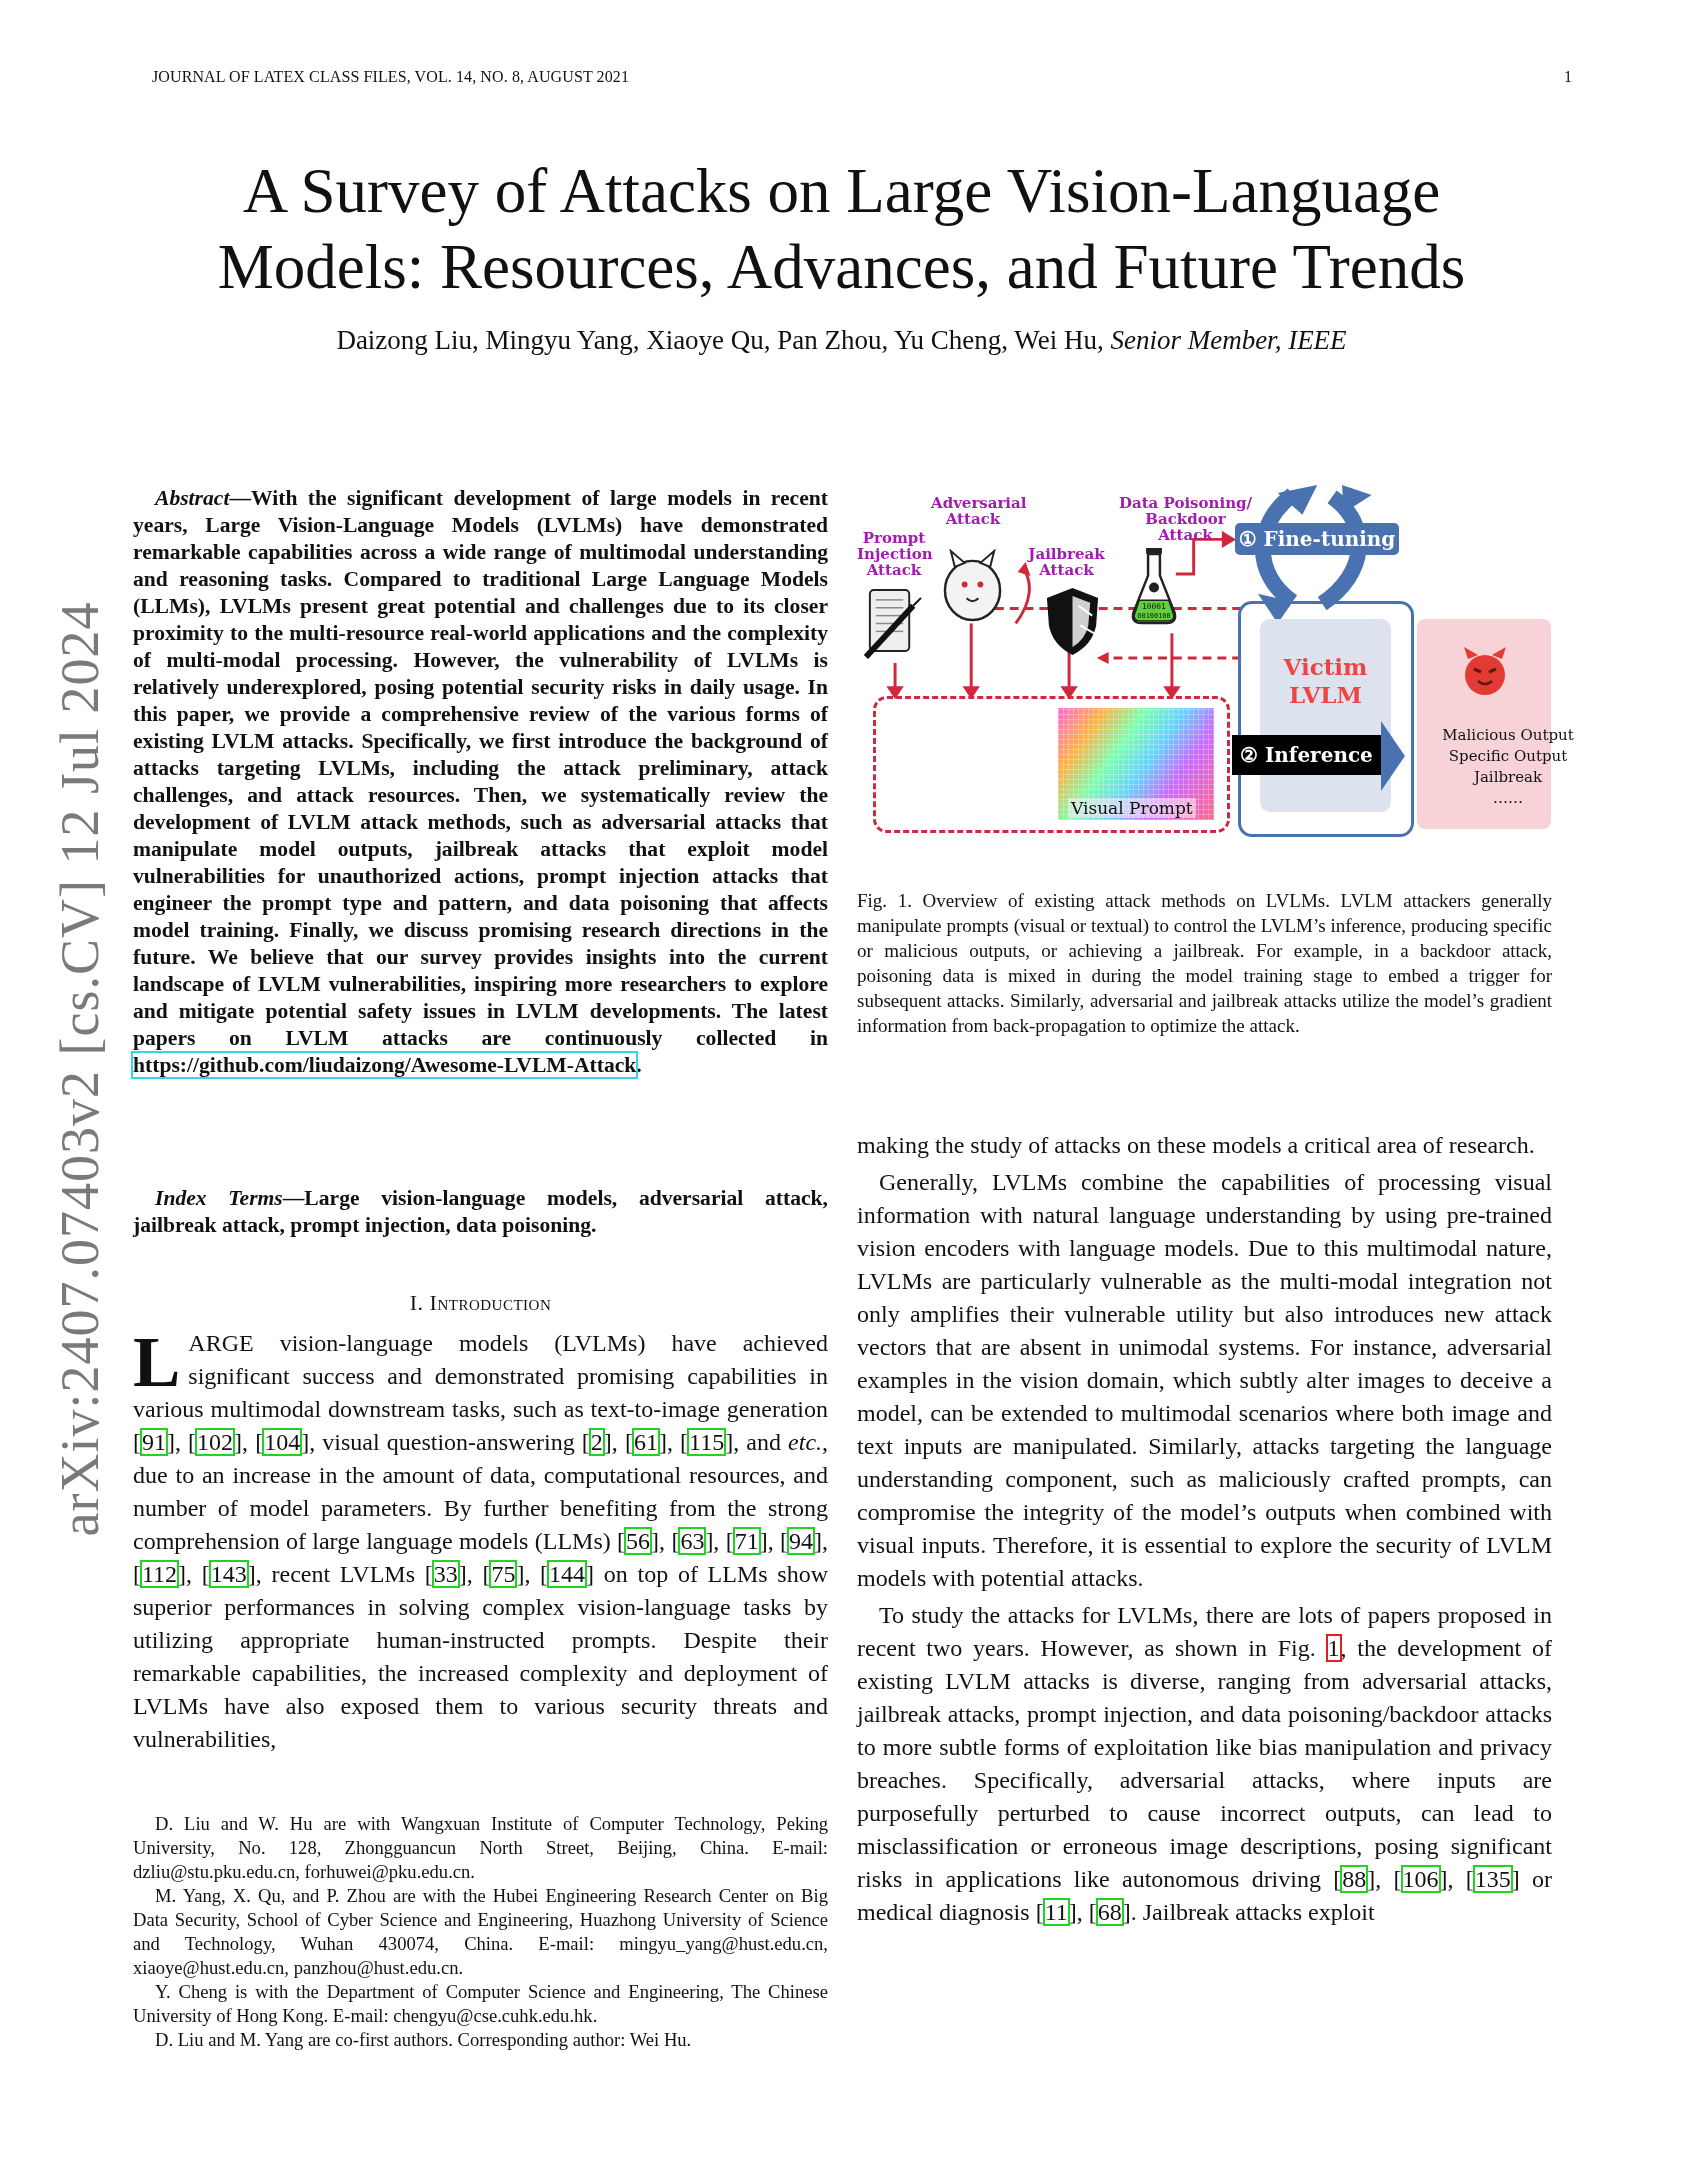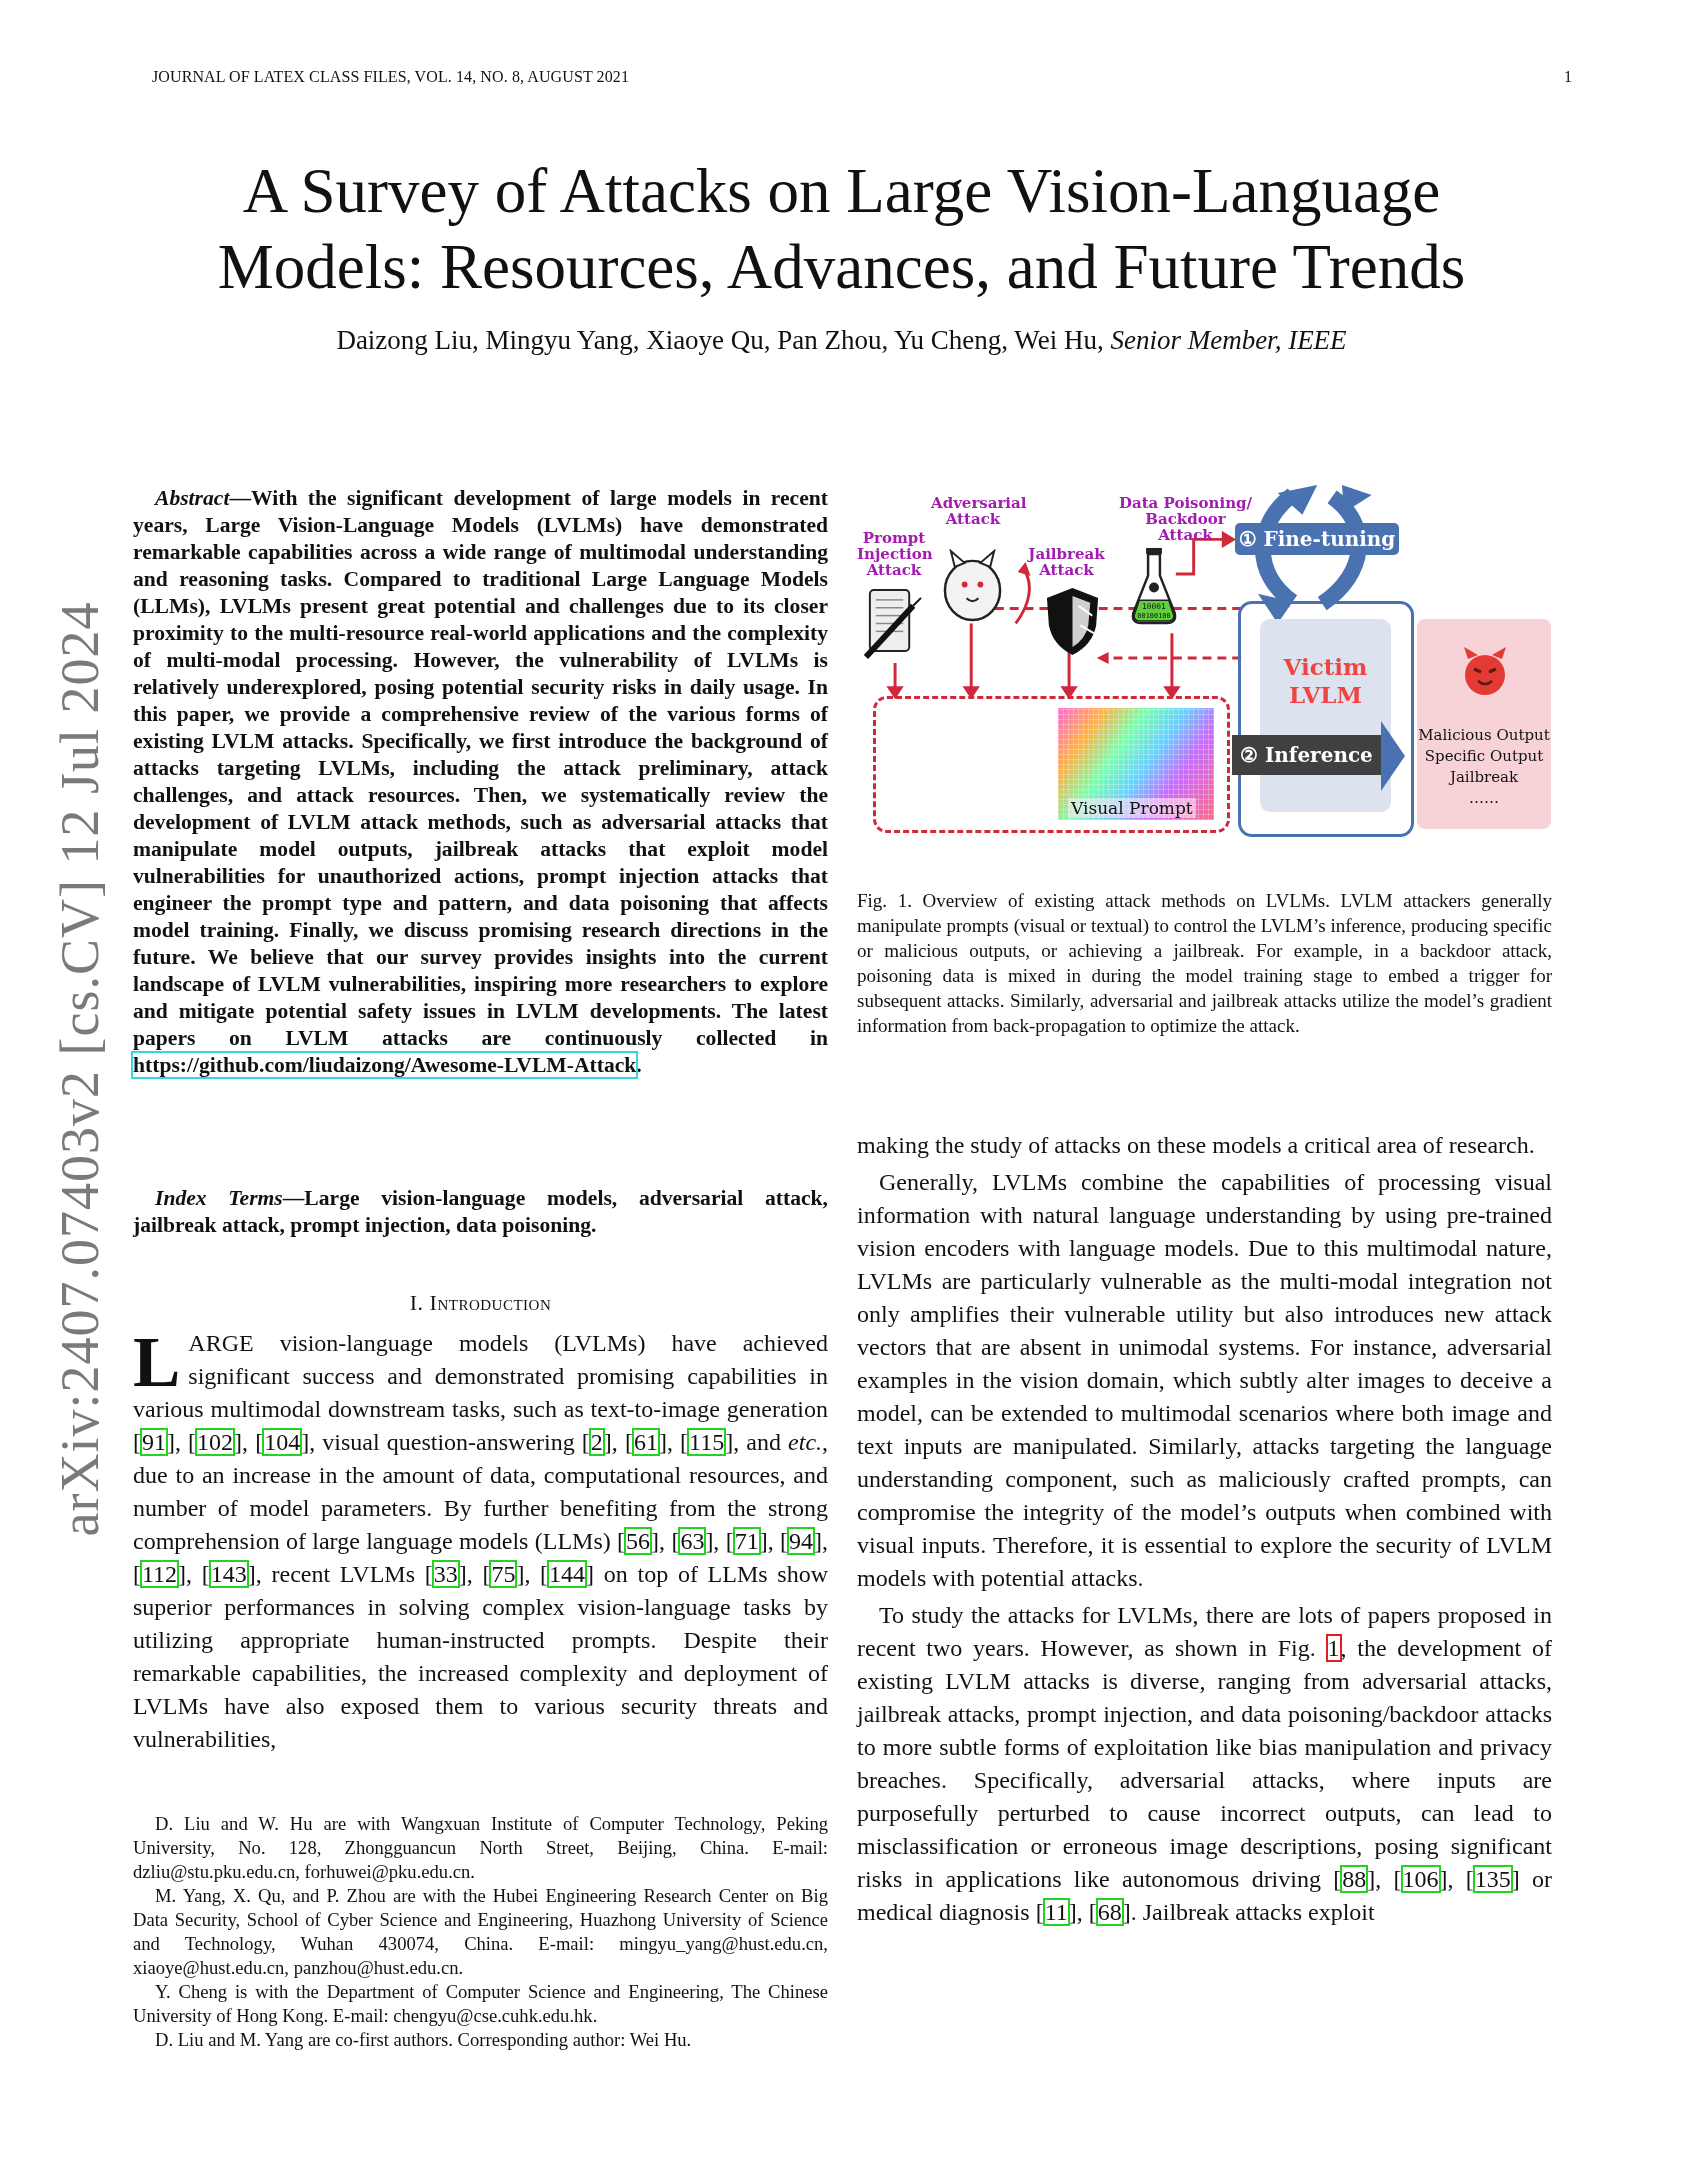--- a/index.html
+++ b/index.html
@@ -45,26 +45,26 @@
     background: linear-gradient(125deg,#ff6ad5 0%,#ffb347 20%,#7bffb0 38%,#6ad1ff 55%,#c86bff 72%,#ff6a88 100%); }
   .visual-prompt:before { content:""; position:absolute; inset:0;
     background-image: repeating-linear-gradient(0deg, rgba(255,255,255,0.25) 0 1px, transparent 1px 5px),
                       repeating-linear-gradient(90deg, rgba(255,255,255,0.25) 0 1px, transparent 1px 5px); }
   .visual-prompt .lbl { position: absolute; left: 10px; bottom: 2px; font-family: "DejaVu Serif", serif; font-size: 17px; color: #111; background: rgba(255,230,240,0.6); padding: 0 3px; }
   .victim-outer { position: absolute; left: 381px; top: 116px; width: 170px; height: 230px; border: 3px solid #4a72b0; border-radius: 14px; }
   .victim-inner { position: absolute; left: 403px; top: 134px; width: 131px; height: 193px; background: #dce3ef; border-radius: 10px; }
   .victim-label { position: absolute; left: 403px; top: 168px; width: 131px; text-align: center; font-family: "DejaVu Serif", serif; font-weight: bold; font-size: 23px; line-height: 28px; color: #ef4444; }
   .finetune { position: absolute; left: 378px; top: 38px; width: 164px; height: 32px; background: #4a72b0; color: #fff; border-radius: 5px;
     font-family: "DejaVu Serif", serif; font-weight: bold; font-size: 20px; line-height: 32px; text-align: center; }
-  .inference { position: absolute; left: 375px; top: 250px; width: 149px; height: 40px; background: #404040; color: #fff;
+  .inference { position: absolute; left: 375px; top: 250px; width: 149px; height: 40px; background: #000000; color: #fff;
     font-family: "DejaVu Serif", serif; font-weight: bold; font-size: 20px; line-height: 40px; padding-left: 8px; box-sizing: border-box; }
   .inference-head { position: absolute; left: 524px; top: 236px; width: 0; height: 0; border-top: 35px solid transparent; border-bottom: 35px solid transparent; border-left: 24px solid #4a72b0; }
   .output-box { position: absolute; left: 560px; top: 134px; width: 134px; height: 210px; background: #f7d3d8; border-radius: 8px; }
   .output-box .devil { position: absolute; left: 43px; top: 28px; }
-  .output-box .lines { position: absolute; left: 0; top: 106px; width: 134px; text-align: center; font-family: "DejaVu Serif", serif; font-size: 15px; line-height: 21px; }
+  .output-box .lines { position: absolute; left: 0; top: 106px; width: 134px; text-align: center; font-family: "DejaVu Serif", serif; font-size: 15px; line-height: 21px; padding-left: 24px; }
 </style>
 </head>
 <body>
 
 <div class="abs header">
   <span>JOURNAL OF LATEX CLASS FILES, VOL. 14, NO. 8, AUGUST 2021</span>
   <span class="pg">1</span>
 </div>
 
 <div class="abs sidebar">

